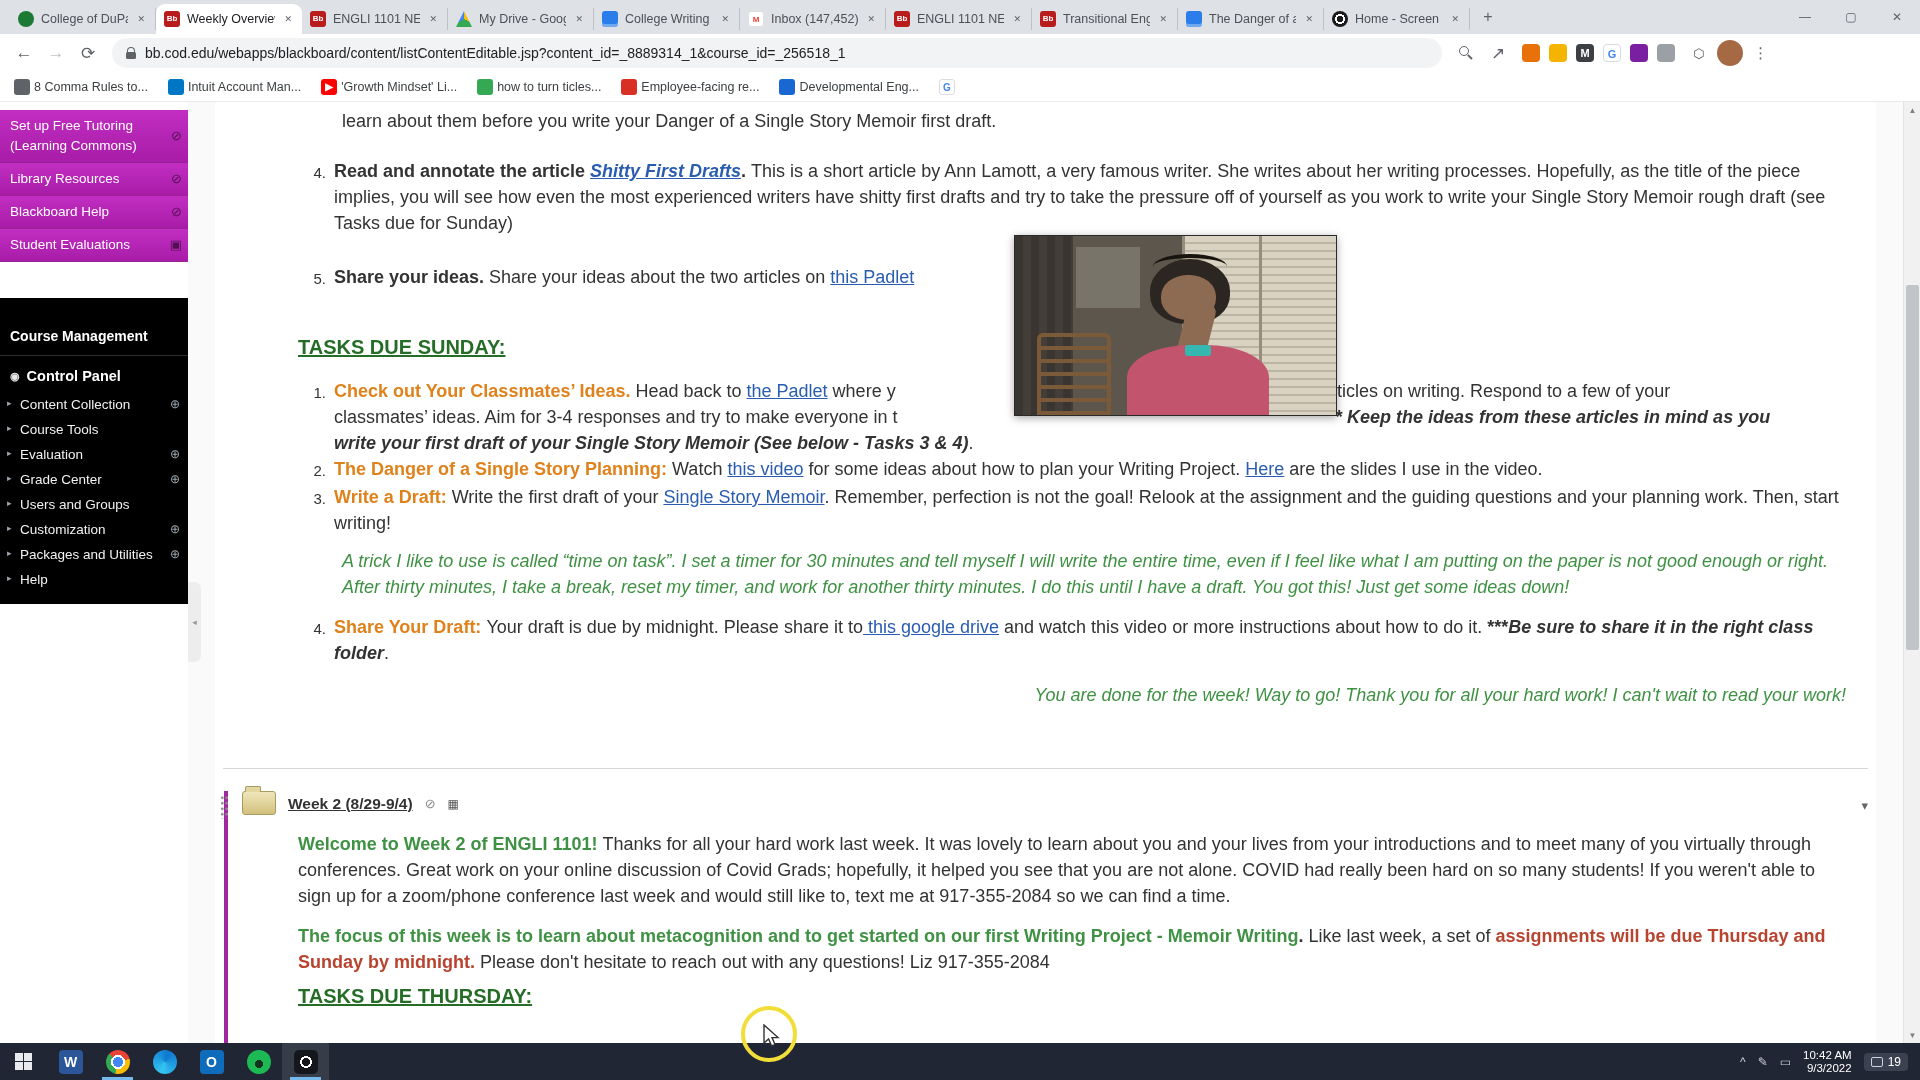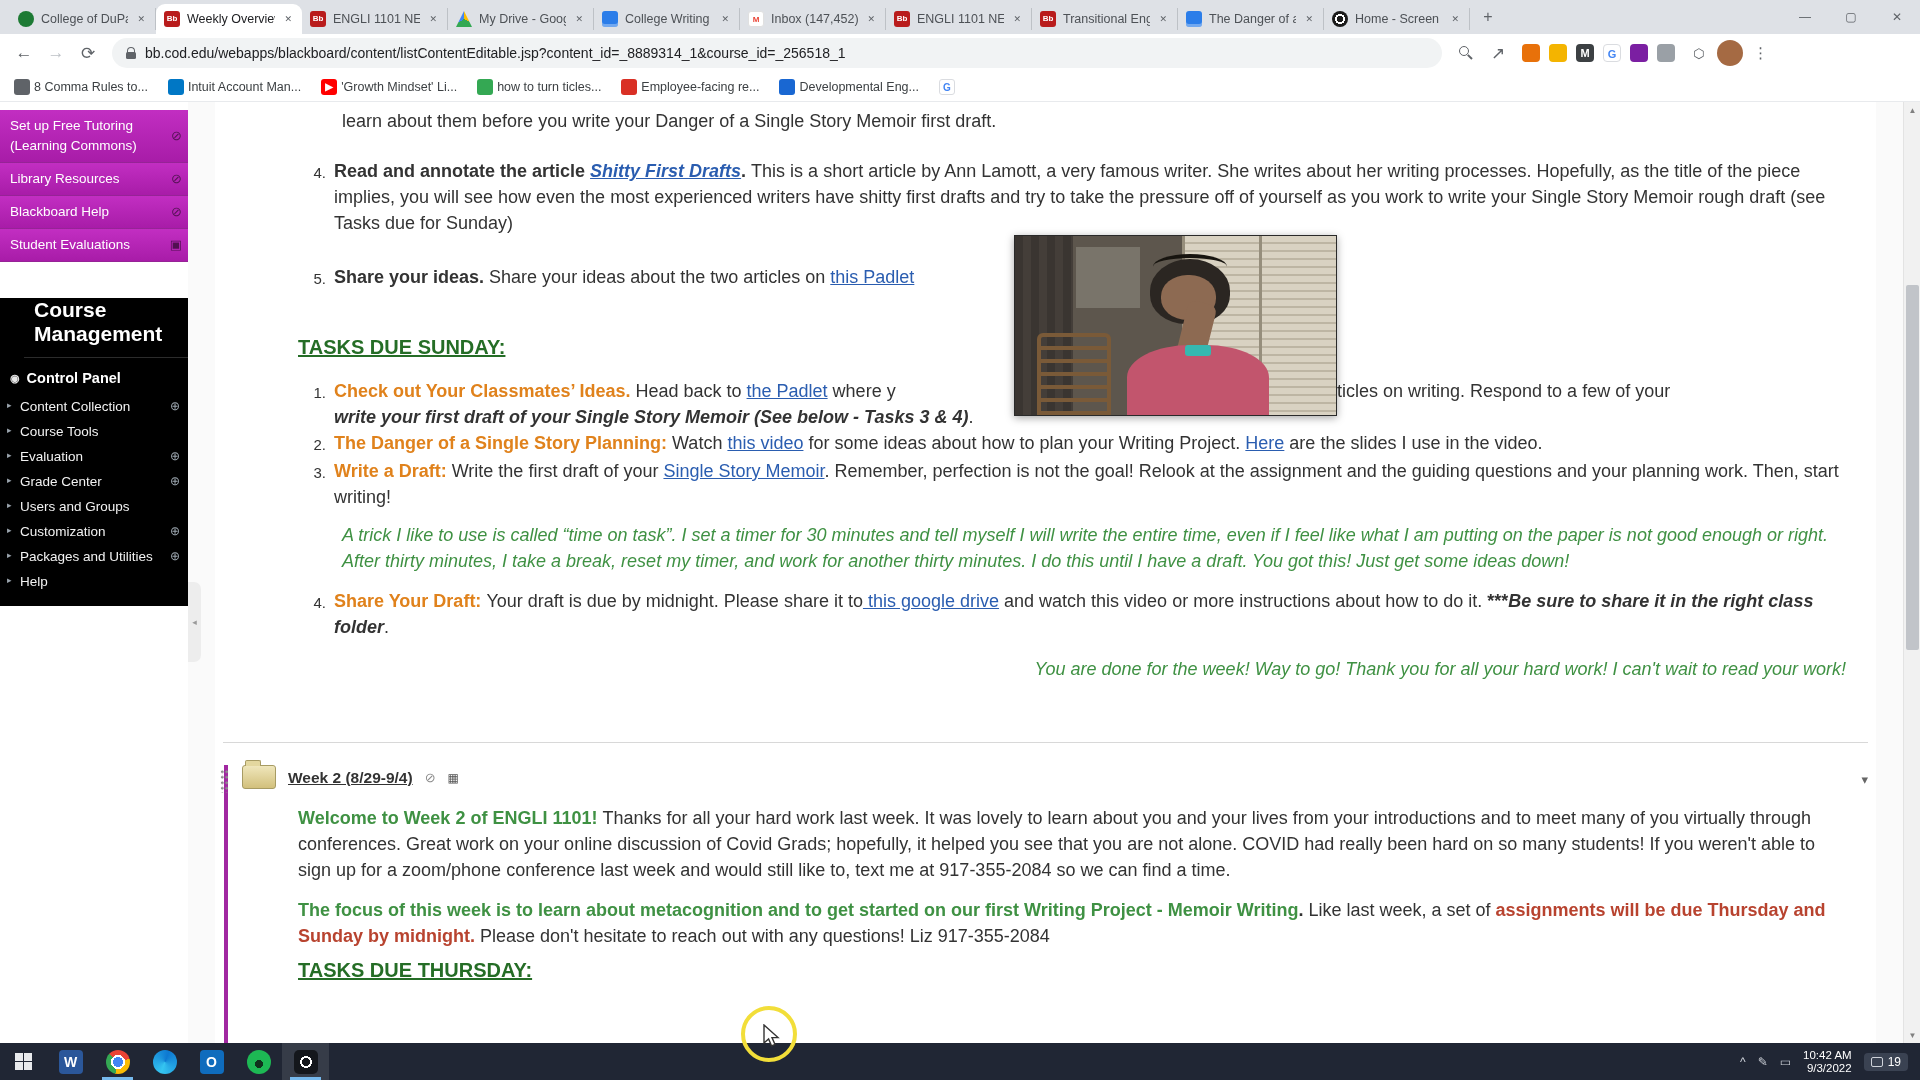--- a/index.html
+++ b/index.html
@@ -55,21 +55,21 @@
   
   .page{position:absolute;left:0;top:102px;width:1920px;bottom:37px;background:#fafafa;overflow:hidden;}
 
   
   .sidebar{position:absolute;left:0;top:0;width:188px;height:100%;background:#fff;}
   .quicklinks{margin-top:8px;background:var(--magenta,#b21fb2);}
   .ql{position:relative;padding:6px 14px 6px 10px;color:#fff;font-size:13.5px;line-height:20px;
       border-bottom:1px solid rgba(0,0,0,.22);background:linear-gradient(#c22ec2,#a81ca8);}
   .ql .qlicon{position:absolute;right:6px;top:50%;transform:translateY(-50%);font-size:13px;color:rgba(0,0,0,.55);}
   .mgmt{margin-top:36px;background:#000;color:#fff;padding-bottom:12px;}
-  .mgmt-title{padding:0 10px 11px;font-size:21px;font-weight:bold;border-bottom:1px solid #2c2c2c;margin-left:24px;}
+  .mgmt-title{padding:30px 10px 11px;font-size:14px;font-weight:bold;border-bottom:1px solid #2c2c2c;}
   .cp-header{padding:12px 10px 8px;font-size:14.5px;font-weight:bold;display:flex;align-items:center;gap:7px;}
   .cp-bullet{font-size:11px;color:#e8e8e8;}
   .cp-item{position:relative;padding:5px 24px 5px 20px;font-size:13.5px;color:#f2f2f2;}
   .cp-item .arr{position:absolute;left:7px;top:6px;font-size:9px;color:#9aa4ad;}
   .cp-item .sub{position:absolute;right:8px;top:5px;font-size:12px;color:#9aa4ad;}
   .collapse-handle{position:absolute;left:188px;top:480px;width:13px;height:80px;background:#ededed;border-radius:0 7px 7px 0;
                    display:flex;align-items:center;justify-content:center;font-size:9px;color:#9a9a9a;}
 
   
   .content{position:absolute;left:215px;right:44px;top:0;bottom:0;background:#fff;font-size:18px;line-height:26px;color:#333;}
@@ -324,20 +324,21 @@
         <span class="num" data-interactable="false">5.</span>
         <div class="litext" data-interactable="false"><span class="b" data-interactable="false">Share your ideas. </span><span data-interactable="false">Share your ideas about the two articles on </span><span class="lnk" data-interactable="true">this Padlet</span></div>
       </div>
 
       <h3 class="tasks-heading" data-interactable="false">TASKS DUE SUNDAY:</h3>
 
       <div class="li mt-i1" data-interactable="false">
         <span class="num" data-interactable="false">1.</span>
         <div class="litext" data-interactable="false">
           <div class="line nowrap"><span class="b orange" data-interactable="false">Check out Your Classmates’ Ideas. </span><span data-interactable="false">Head back to </span><span class="lnk" data-interactable="true">the Padlet</span><span data-interactable="false"> where y</span><span data-interactable="false" class="absx" style="left: 1003px;">ticles on writing. Respond to a few of your</span></div>
+          <div class="line nowrap"><span data-interactable="false">classmates’ ideas. Aim for 3-4 responses and try to make everyone in t</span><span class="b i absx" data-interactable="false" style="left: 1001px;">* Keep the ideas from these articles in mind as you</span></div>
           <div class="line"><span class="b i" data-interactable="false">write your first draft of your Single Story Memoir (See below - Tasks 3 &amp; 4)</span><span data-interactable="false">.</span></div>
         </div>
       </div>
 
       <div class="li mt-i2" data-interactable="false">
         <span class="num" data-interactable="false">2.</span>
         <div class="litext" data-interactable="false"><span class="b orange" data-interactable="false">The Danger of a Single Story Planning: </span><span data-interactable="false">Watch </span><span class="lnk" data-interactable="true">this video</span><span data-interactable="false"> for some ideas about how to plan your Writing Project. </span><span class="lnk" data-interactable="true">Here</span><span data-interactable="false"> are the slides I use in the video.</span></div>
       </div>
 
       <div class="li mt-i3" data-interactable="false">

